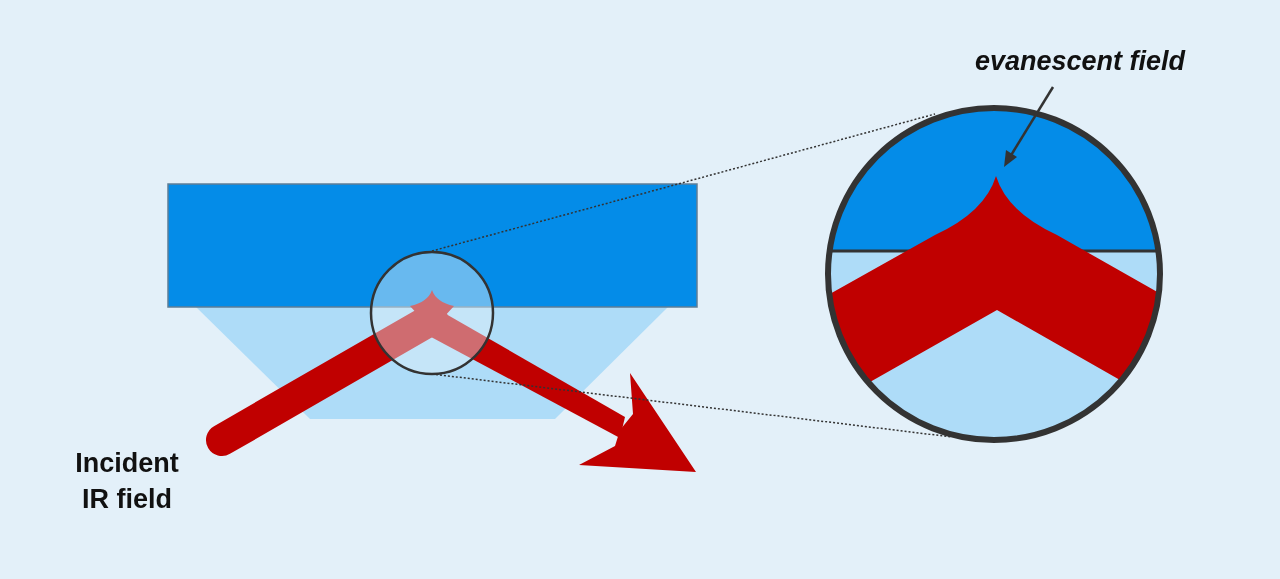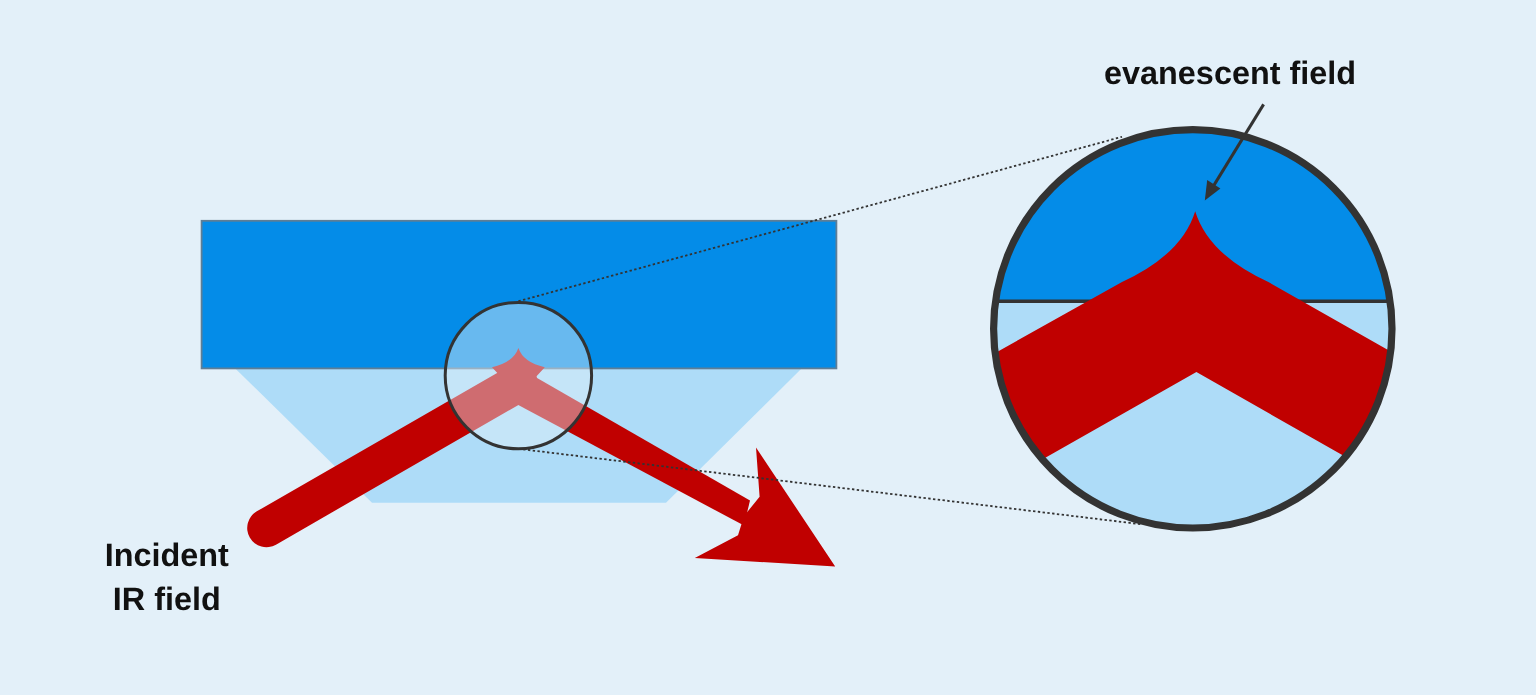--- a/index.html
+++ b/index.html
@@ -12,24 +12,24 @@
     svg.diagram { position: absolute; left: 0; top: 0; }
     .label {
       position: absolute;
       font-weight: bold;
       color: #111111;
       font-size: 27px;
       line-height: 36px;
       white-space: nowrap;
     }
     .label-incident {
-      left: 64px; top: 445px; width: 150px; text-align: center;
+      left: 52px; top: 445px; width: 150px; text-align: center;
     }
     .label-evanescent {
-      left: 920px; top: 43px; width: 265px; text-align: left;
+      left: 920px; top: 43px; width: 265px; text-align: right; font-style: italic;
     }
   </style>
 </head>
 <body>
 
 <div class="stage">
   <svg class="diagram" width="1280" height="579" viewBox="0 0 1280 579">
     <defs>
       <clipPath id="bigClip">
         <circle cx="994" cy="274" r="166"></circle>

